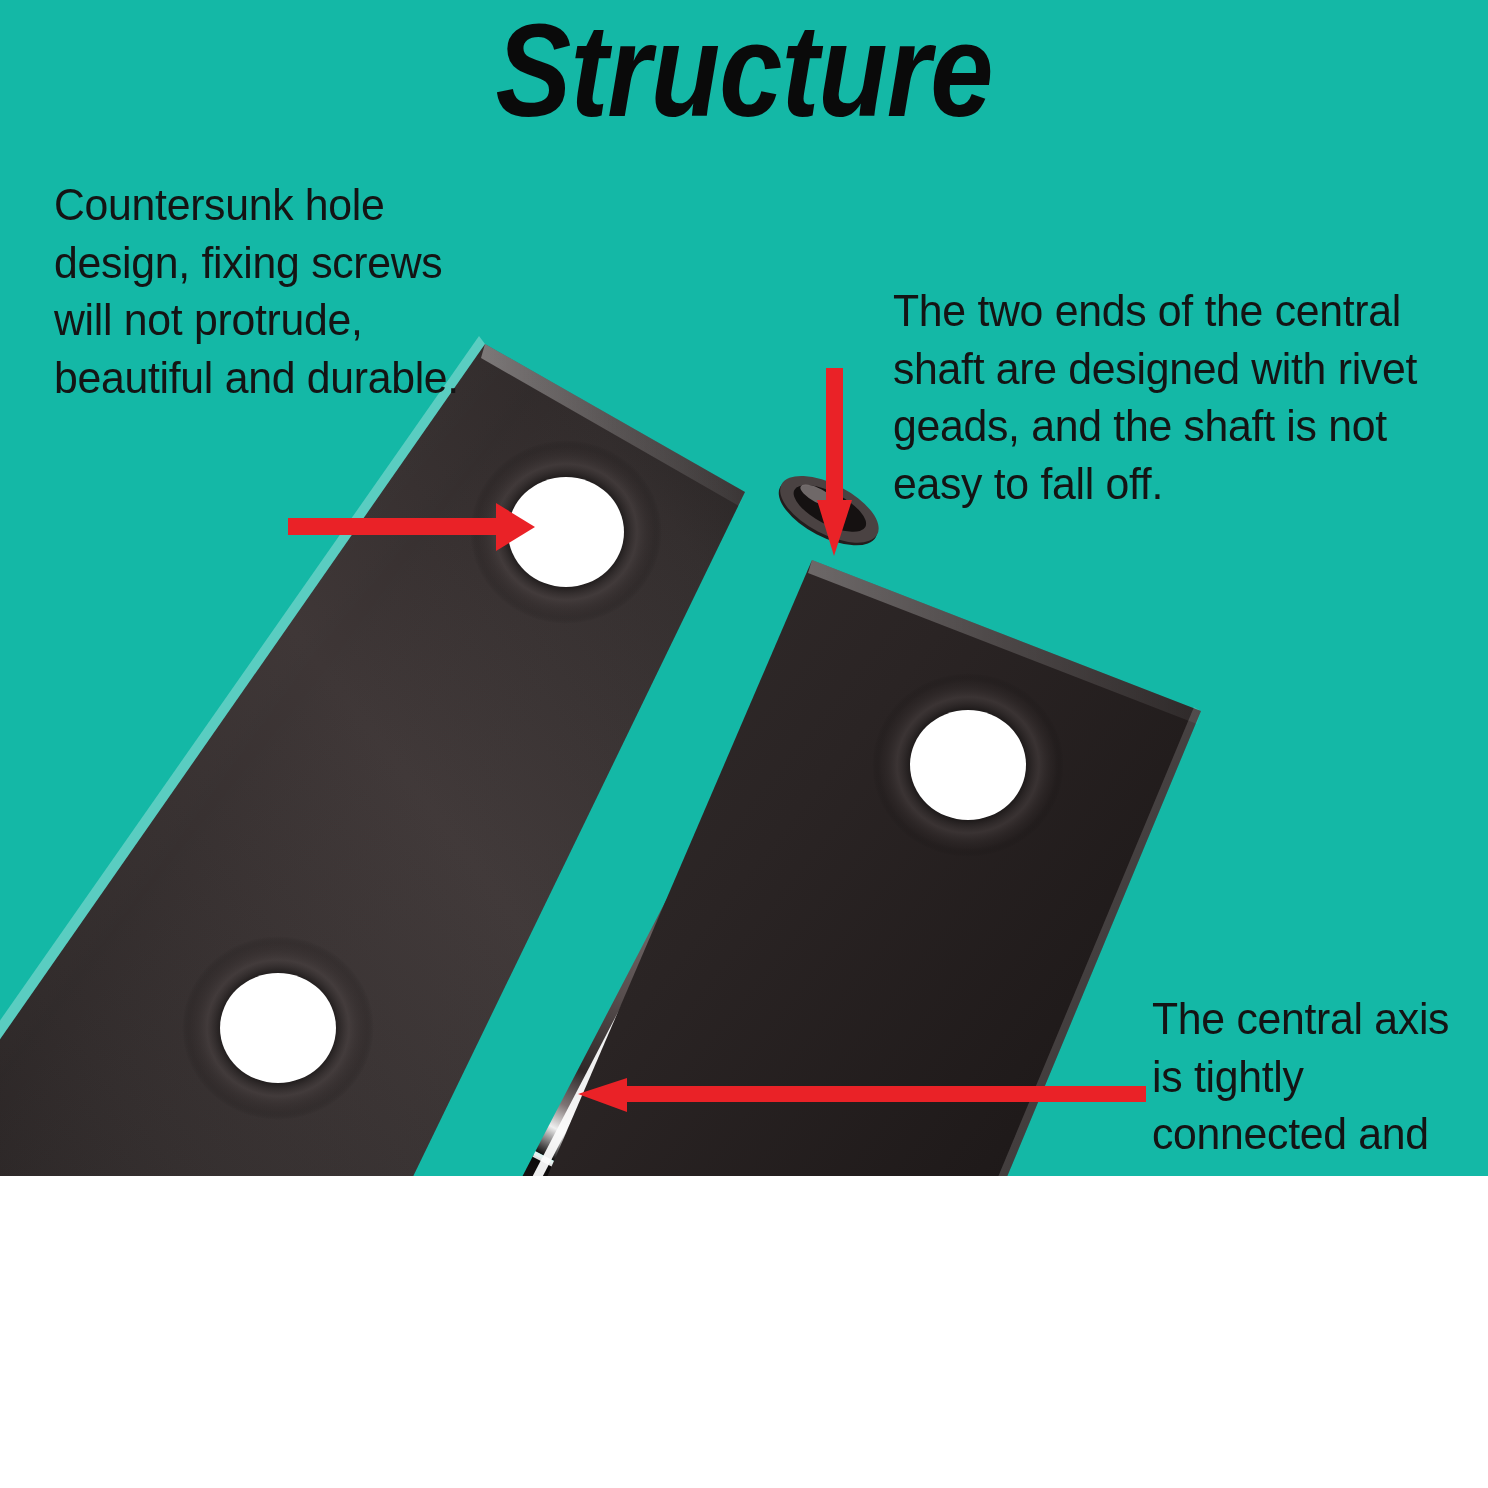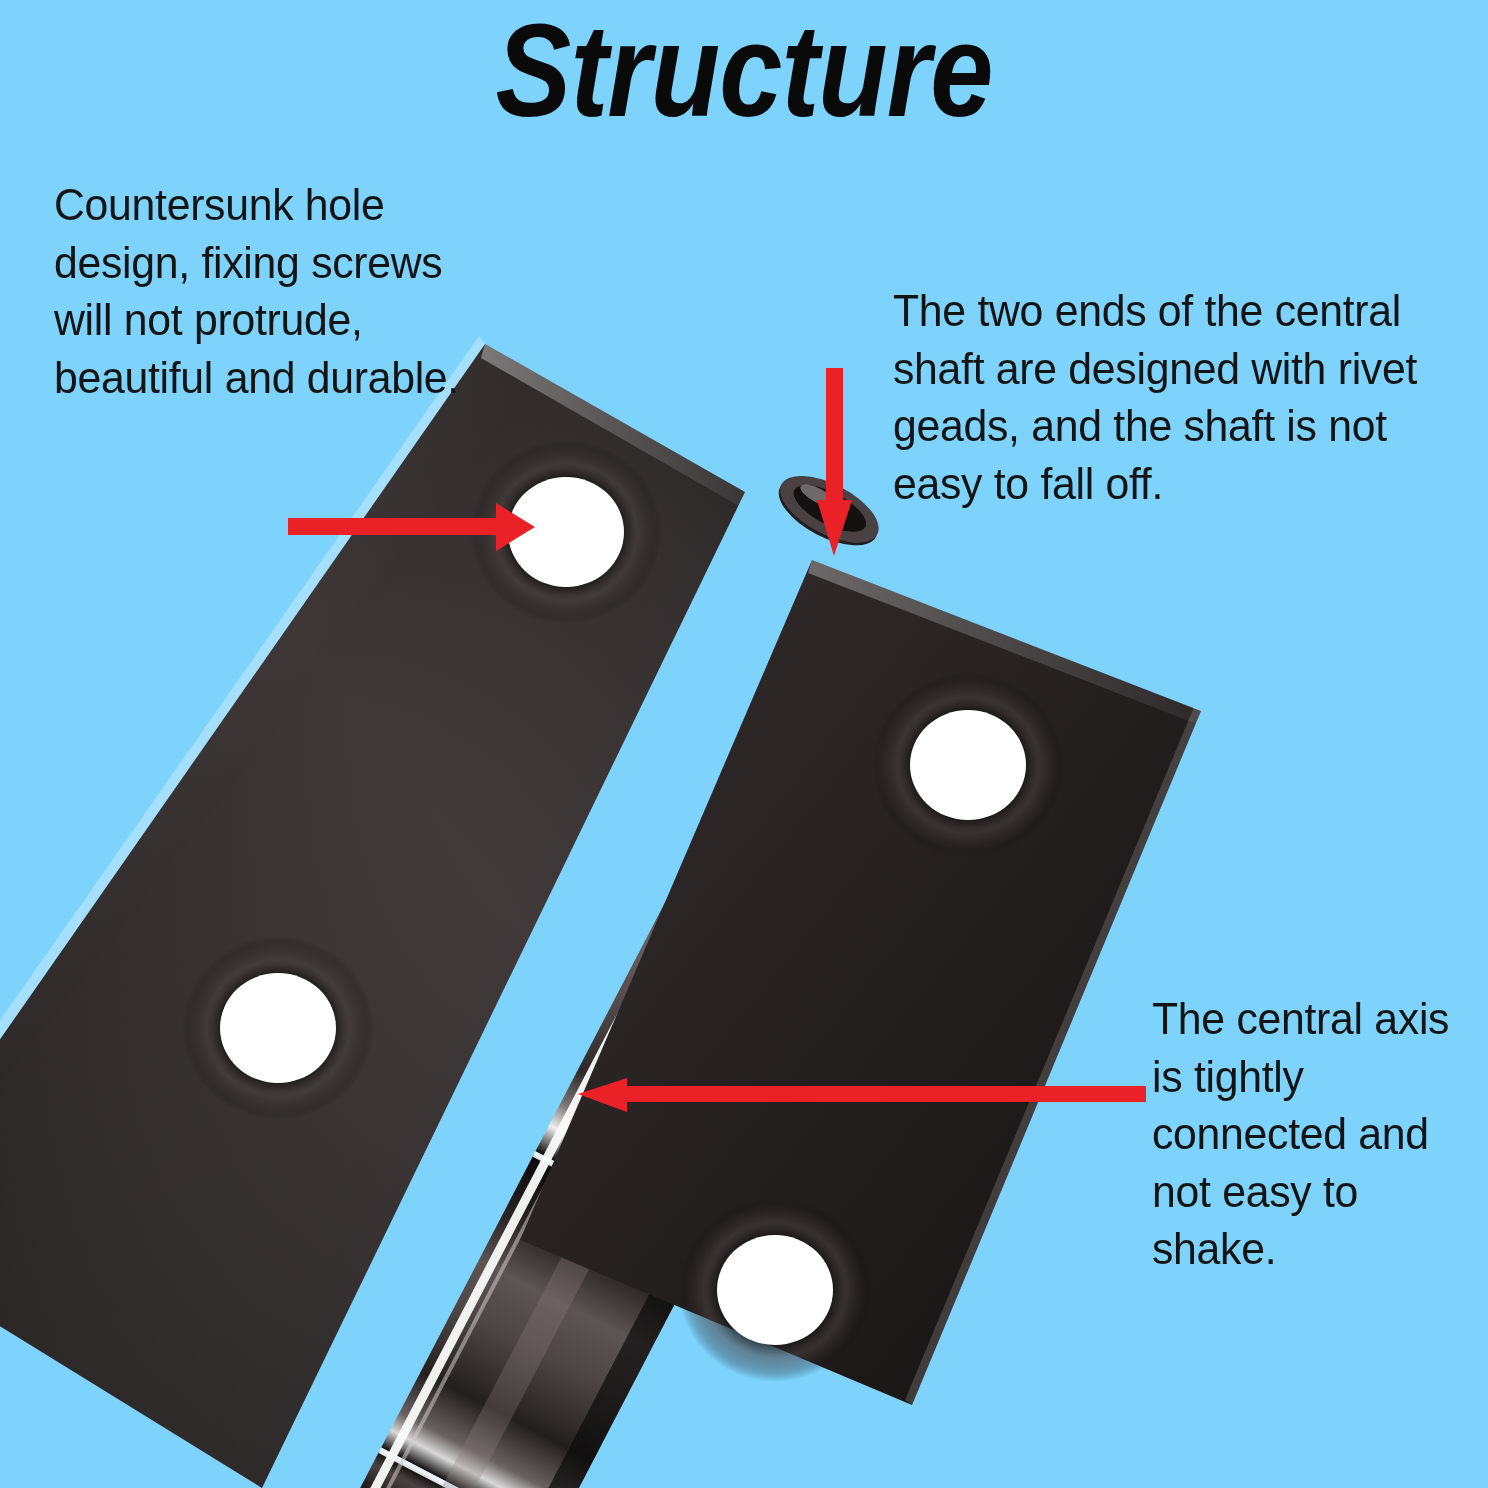--- a/index.html
+++ b/index.html
@@ -4,22 +4,22 @@
 <title>Structure</title>
 <style>
   html, body {
     margin: 0;
     padding: 0;
     background: #ffffff;
   }
   #stage {
     position: relative;
     width: 1488px;
-    height: 1488px;
-    background: #7dd3fc;
+    height: 1176px;
+    background: #14b8a6;
     overflow: hidden;
     font-family: "Liberation Sans", sans-serif;
   }
 
   
   #title {
     position: absolute;
     left: 0;
     top: 2px;
     width: 1488px;

